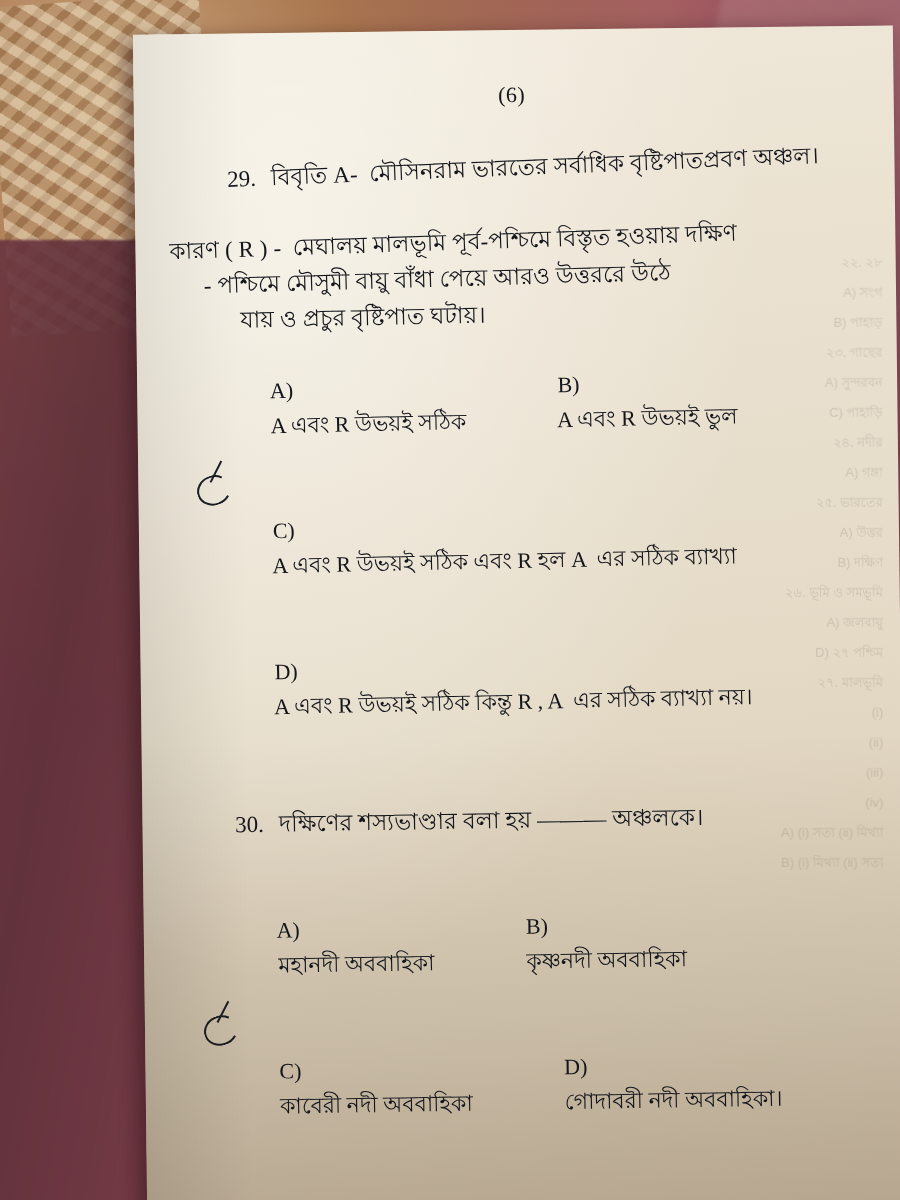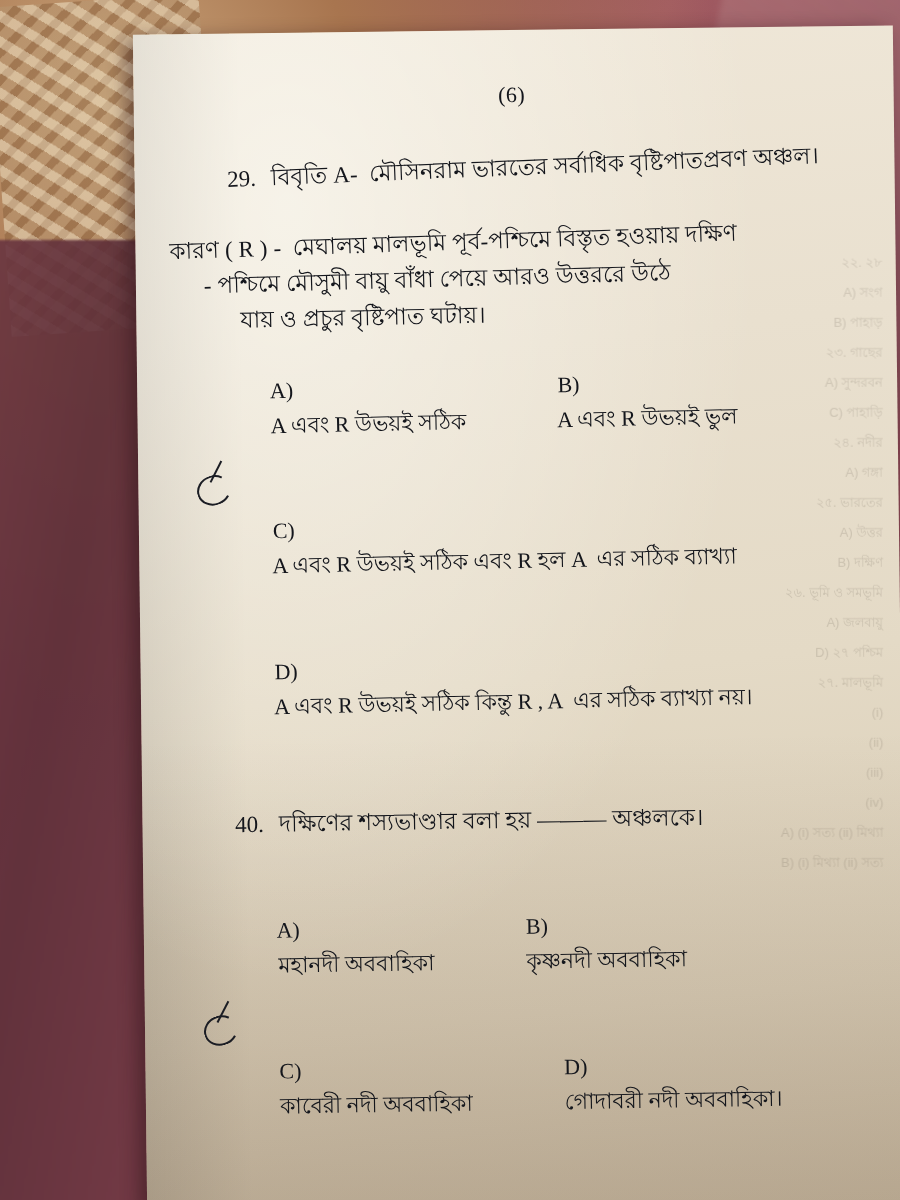--- a/index.html
+++ b/index.html
@@ -243,21 +243,21 @@
         <div class="opt-row indent1 tilt4">
           <span class="opt">
             <span>D)</span>
             <span>A এবং R উভয়ই সঠিক কিন্তু R , A  এর সঠিক ব্যাখ্যা নয়।</span>
           </span>
         </div>
       </div>
 
       <div class="q">
         <div class="line hand tilt5">
-          <span class="q-num">40.</span><span>দক্ষিণের শস্যভাণ্ডার বলা হয় ——— অঞ্চলকে।</span>
+          <span class="q-num">30.</span><span>দক্ষিণের শস্যভাণ্ডার বলা হয় ——— অঞ্চলকে।</span>
         </div>
         <div class="opt-row indent1 tilt5">
           <span class="opt">
             <span>A)</span>
             <span>মহানদী অববাহিকা</span>
           </span>
           <span class="opt">
             <span>B)</span>
             <span>কৃষ্ণনদী অববাহিকা</span>
           </span>

